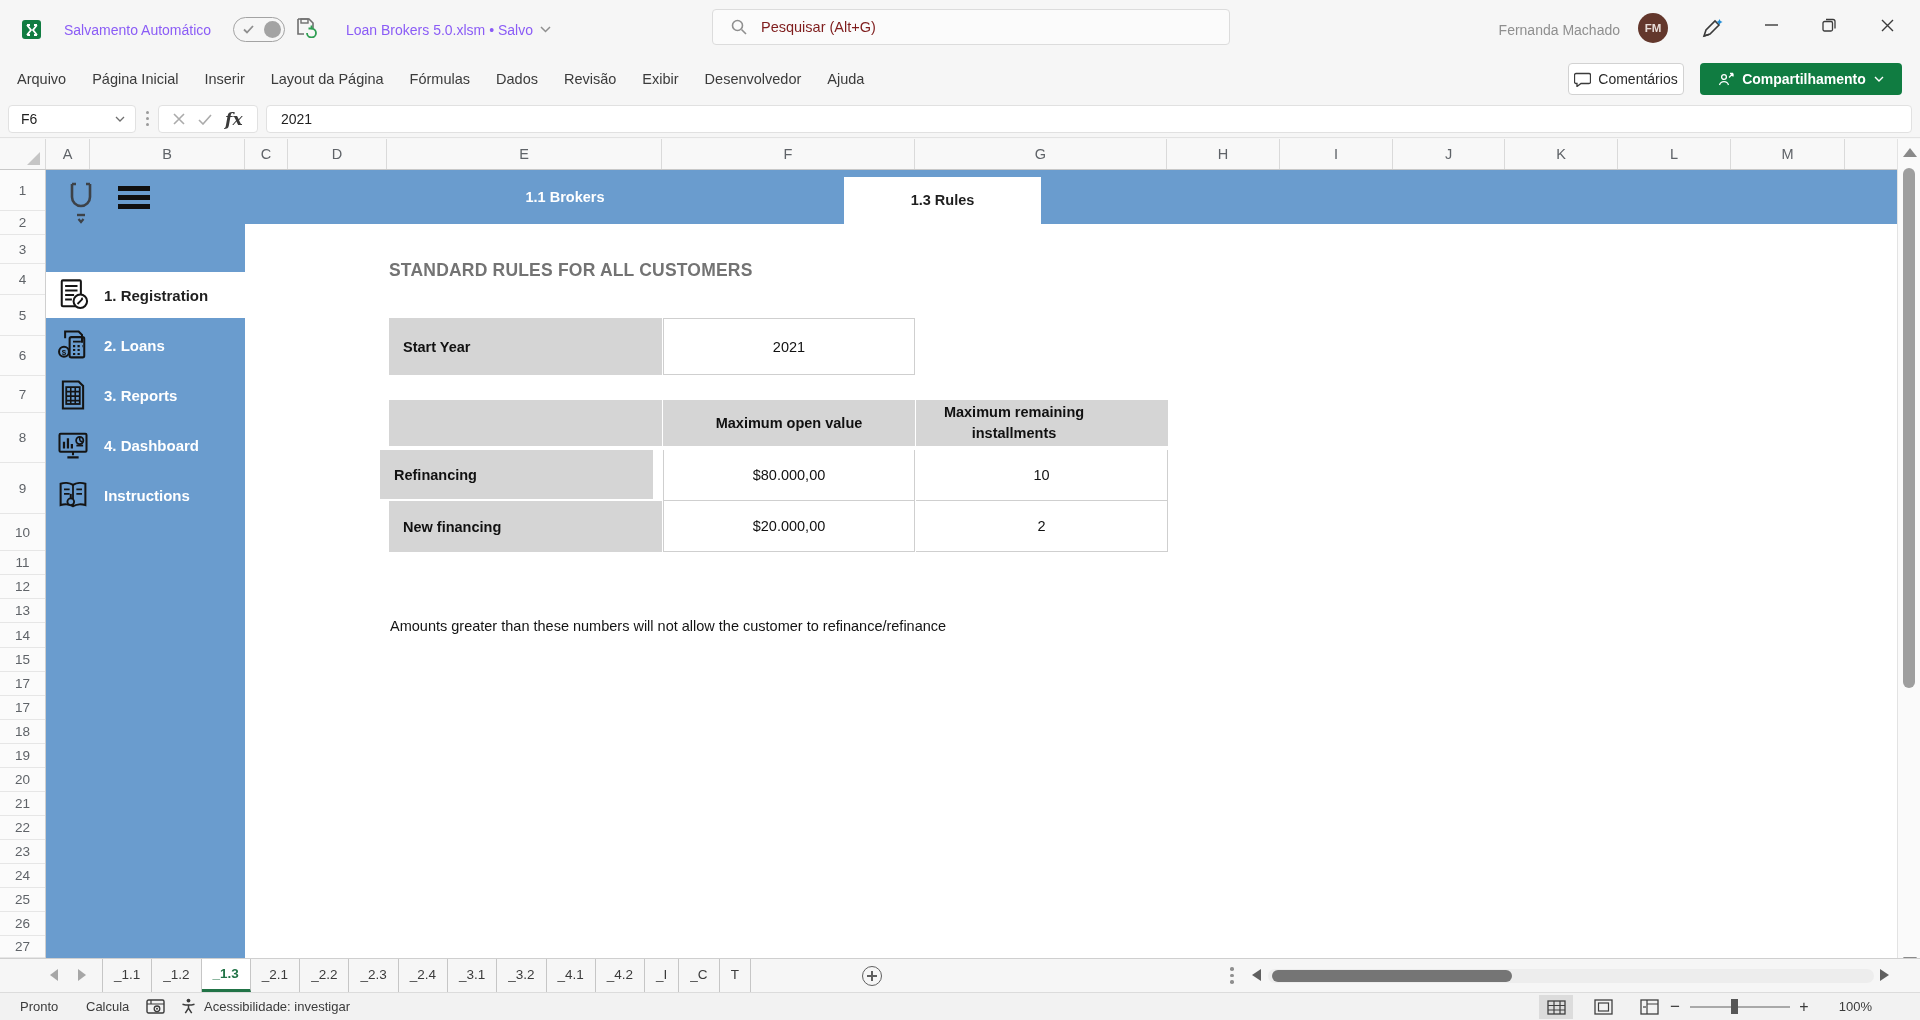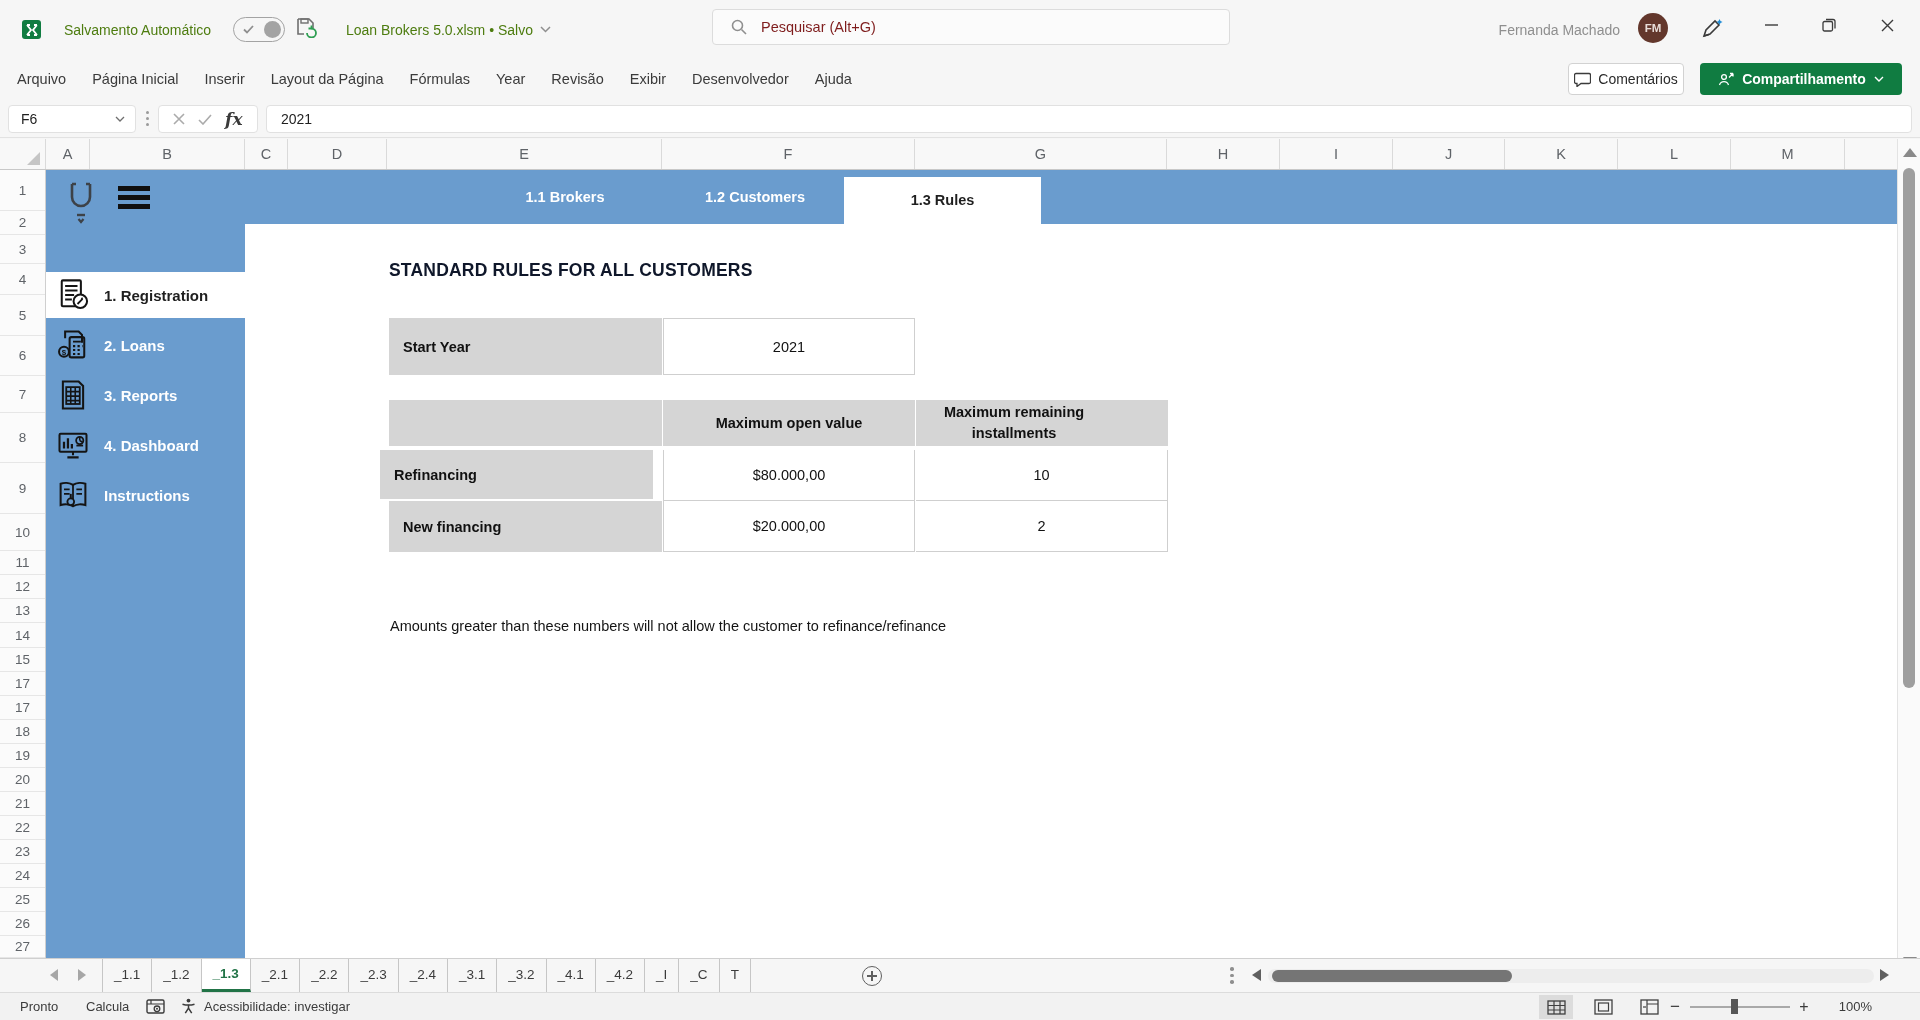--- a/index.html
+++ b/index.html
@@ -3,21 +3,21 @@
 <meta charset="utf-8">
 <style>
   * { margin:0; padding:0; box-sizing:border-box; }
   html,body { width:1920px; height:1020px; overflow:hidden; }
   body { font-family:"Liberation Sans","DejaVu Sans",sans-serif; background:#fff; -webkit-font-smoothing:antialiased; }
   .app { position:relative; width:1920px; height:1020px; background:#f6f6f6; user-select:none; }
 
   
   .titlebar { position:absolute; left:0; top:0; width:1920px; height:58px; background:#f6f6f6; }
   .excel-logo { position:absolute; left:22px; top:20px; width:19px; height:19px; background:#107C41; border-radius:3px; display:flex; align-items:center; justify-content:center; color:#fff; font-size:12px; font-weight:bold; }
-  .ts-text { position:absolute; top:22px; font-size:14px; color:#4d7c0f; white-space:nowrap; }
+  .ts-text { position:absolute; top:22px; font-size:14px; color:#8b5cf6; white-space:nowrap; }
   .autosave-label { left:64px; }
   .toggle { position:absolute; left:233px; top:17px; width:52px; height:25px; border:1.5px solid #a3a3a3; border-radius:13px; display:flex; align-items:center; }
   .tg-check { margin-left:9px; }
   .tg-knob { position:absolute; right:3px; width:17px; height:17px; border-radius:50%; background:#a3a3a3; }
   .save-icon { position:absolute; left:296px; top:17px; }
   .file-label { left:346px; }
   .file-chev { position:absolute; left:540px; top:26px; }
   .searchbox { position:absolute; left:712px; top:9px; width:518px; height:36px; background:#fbfbfb; border:1px solid #dcdcdc; border-radius:4px; display:flex; align-items:center; padding-left:18px; }
   .search-ph { color:#7f1d1d; font-size:14.5px; margin-left:14px; }
   .user-name { position:absolute; left:1496px; top:22px; width:124px; text-align:right; font-size:14px; color:#8f8f8f; white-space:nowrap; }
@@ -64,21 +64,21 @@
   .logo { position:absolute; left:14px; top:8px; }
   .hamburger { position:absolute; left:72px; top:16px; width:32px; cursor:pointer; }
   .hamburger i { display:block; height:5px; background:#101010; margin-bottom:4px; }
   .sb-item { position:absolute; left:0; width:199px; height:46px; display:flex; align-items:center; cursor:pointer; }
   .sb-item.active { background:#fff; }
   .sb-icon { position:absolute; left:8px; width:38px; height:38px; display:flex; align-items:center; justify-content:center; }
   .sb-label { position:absolute; left:58px; font-size:15px; font-weight:bold; color:#fff; white-space:nowrap; }
   .sb-item.active .sb-label { color:#1f1f1f; }
 
   
-  .content-title { position:absolute; left:343px; top:90px; font-size:17.5px; font-weight:bold; color:#0f172a; letter-spacing:.2px; }
+  .content-title { position:absolute; left:343px; top:90px; font-size:17.5px; font-weight:bold; color:#737373; letter-spacing:.2px; }
   .cell { position:absolute; display:flex; align-items:center; font-size:14.5px; color:#111;text-align:center; }
   .cell.gray { background:#d5d5d5; font-weight:bold; padding-left:14px; }
   .cell.white { background:#fff; justify-content:center; border:1px solid #cfcfcf; }
   .cell.head3 { padding-right:70px; line-height:1.45; }
   .note { position:absolute; left:344px; top:428px; font-size:14.5px; color:#141414;margin-top:20px; }
 
   
   .vscroll { position:absolute; left:1897px; top:139px; width:23px; height:836px; background:#fafafa; border-left:1px solid #e3e3e3; }
   .vthumb { position:absolute; left:5px; top:29px; width:12px; height:520px; background:#9e9e9e; border-radius:6px; }
   .varrow { position:absolute; left:5px; width:0; height:0; border-left:7px solid transparent; border-right:7px solid transparent; }
@@ -190,21 +190,21 @@
   </div>
 
   <div class="menubar">
     <div class="menu-items">
 
     <span class="menu-item">Arquivo</span>
         <span class="menu-item">Página Inicial</span>
         <span class="menu-item">Inserir</span>
         <span class="menu-item">Layout da Página</span>
         <span class="menu-item">Fórmulas</span>
-        <span class="menu-item">Year</span>
+        <span class="menu-item">Dados</span>
         <span class="menu-item">Revisão</span>
         <span class="menu-item">Exibir</span>
         <span class="menu-item">Desenvolvedor</span>
         <span class="menu-item">Ajuda</span>
       </div>
     <div class="btn-comments">
       <span>
           <svg width="17" height="15" viewBox="0 0 17 15">
             <path d="M2 1.5 h13 a1.5 1.5 0 0 1 1.5 1.5 v7 a1.5 1.5 0 0 1 -1.5 1.5 h-8 l-4 3 v-3 h-1 a1.5 1.5 0 0 1 -1.5 -1.5 v-7 a1.5 1.5 0 0 1 1.5 -1.5 Z" stroke="#3b3b3b" stroke-width="1.3" fill="none"></path>
           </svg>
@@ -311,21 +311,21 @@
         <div class="row-h" style="top: 742px; height: 24px;">26</div>
         <div class="row-h" style="top: 766px; height: 22px;">27</div>
       </div>
   </div>
 
   <div class="sheet">
 
     <div class="banner">
 
     <div class="btab" style="left: 240px; width: 160px;">1.1 Brokers</div>
-        <div class="btab" style="left: 430px; width: 160px;">1.2 Customers</div>
+        <div class="btab" style="left: 410px; width: 160px; margin-top: 33px;">1.2 Customers</div>
         <div class="btab active" style="left: 599px; width: 197px;">1.3 Rules</div>
       </div>
 
     <div class="sidebar">
       <div class="logo">
         <svg width="42" height="46" viewBox="0 0 42 46">
           <path d="M12 6 v13 a9 9 0 0 0 18 0 V6" stroke="#3d4248" stroke-width="2.6" fill="none"></path>
           <path d="M12 6 h4 M26 6 h4" stroke="#3d4248" stroke-width="2.6" fill="none"></path>
           <path d="M17 37 h8" stroke="#3d4248" stroke-width="2.4" fill="none"></path>
           <path d="M18.5 41 l2.5 3 2.5 -3" stroke="#3d4248" stroke-width="2.2" fill="none"></path>

